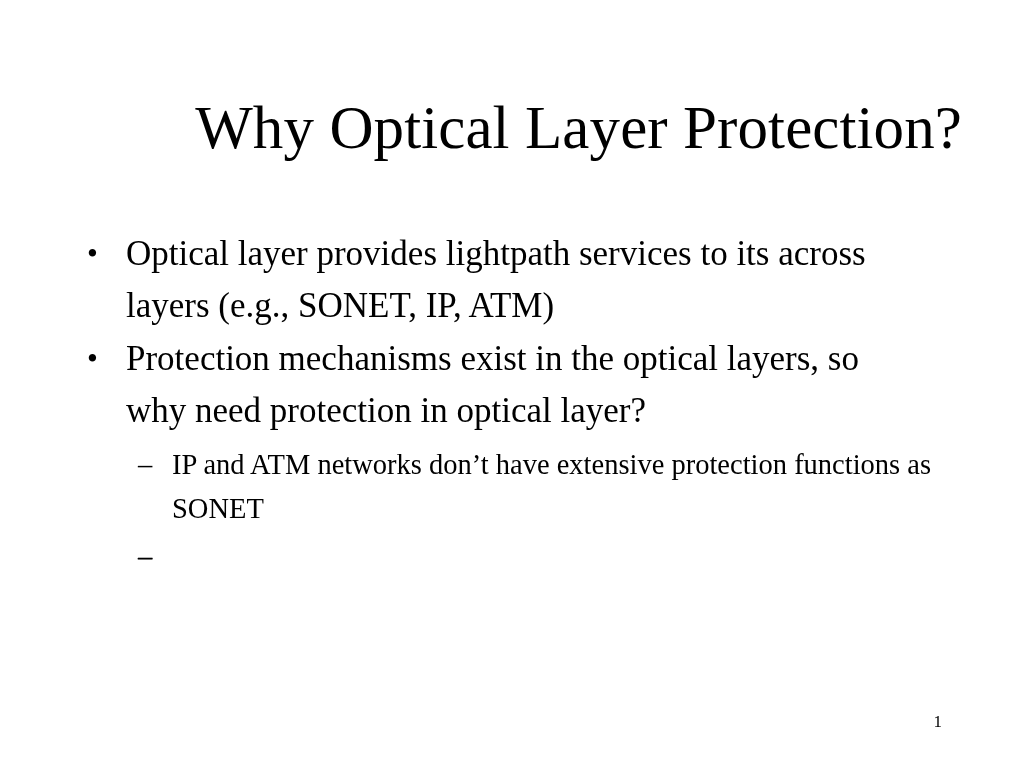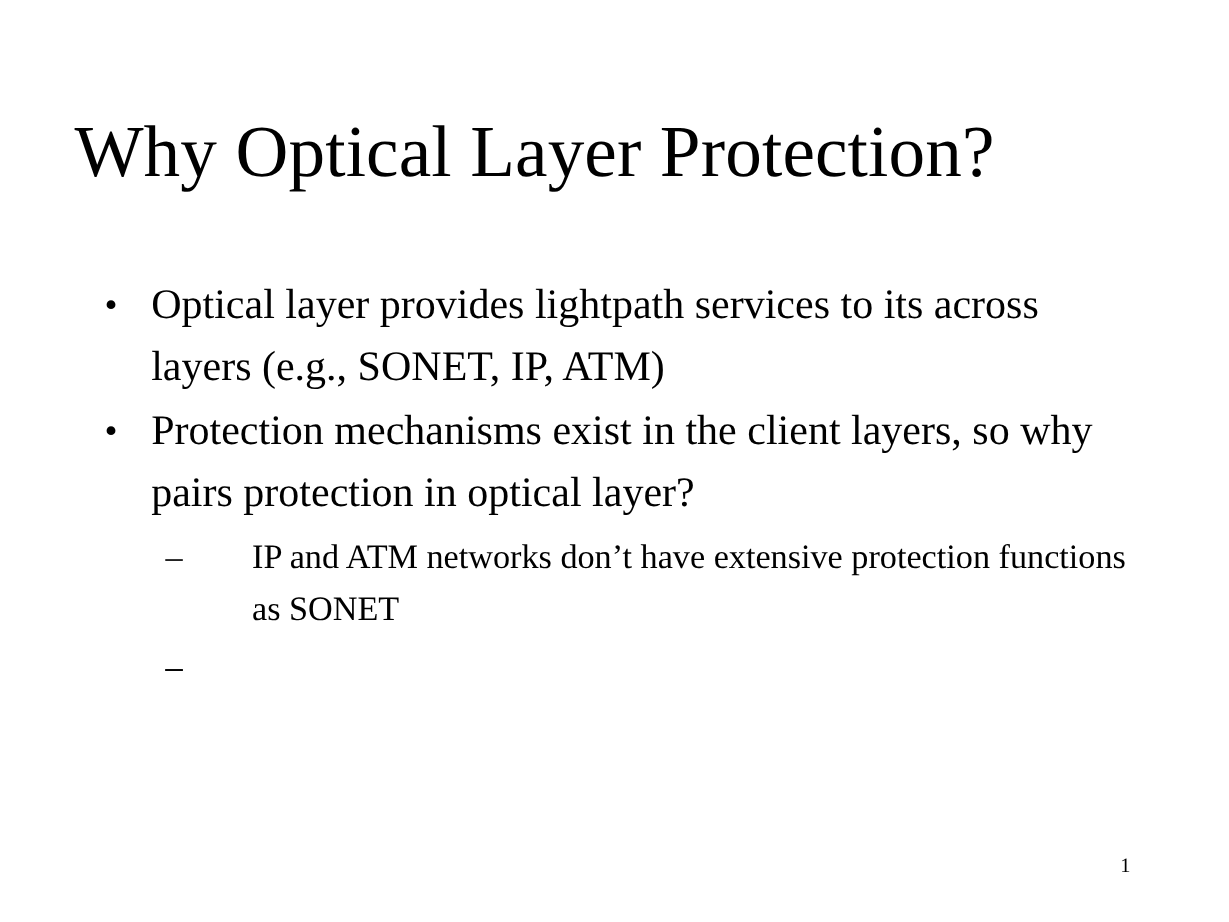--- a/index.html
+++ b/index.html
@@ -23,21 +23,21 @@
     background: #ffffff;
     box-sizing: border-box;
   }
 
   
   .slide-title {
     position: absolute;
     left: 62px;
     top: 96px;
     width: 900px;
-    text-align: left;
+    text-align: right;
     font-size: 61px;
     line-height: 1.05;
     font-weight: normal;
     letter-spacing: 0.1px;
     white-space: nowrap;
     color: #000000;
     margin: 0;
   }
 
   
@@ -87,21 +87,20 @@
     top: 0;
     width: 26px;
     font-size: 28.5px;
     line-height: 44px;
     text-align: left;
     color: #000000;
   }
   .bullet-l2 .text {
     display: block;
     max-width: 760px;
-    margin-left: 38px;
   }
 
   .gap-before-sub { margin-top: 6px; }
   .gap-between-sub { margin-top: 4px; }
 
   
   .page-number {
     position: absolute;
     right: 82px;
     bottom: 38px;
@@ -119,21 +118,21 @@
 
   <div class="body-block">
 
     <div class="bullet-l1">
       <span class="marker">•</span>
       <span class="text">Optical layer provides lightpath services to its across layers (e.g., SONET, IP, ATM)</span>
     </div>
 
     <div class="bullet-l1">
       <span class="marker">•</span>
-      <span class="text">Protection mechanisms exist in the client layers, so why pairs protection in optical layer?</span>
+      <span class="text">Protection mechanisms exist in the optical layers, so why need protection in optical layer?</span>
     </div>
 
     <div class="bullet-l2 gap-before-sub">
       <span class="marker">–</span>
       <span class="text">IP and ATM networks don’t have extensive protection functions as SONET</span>
     </div>
 
     <div class="bullet-l2 gap-between-sub">
       <span class="marker">–</span>
     </div>

